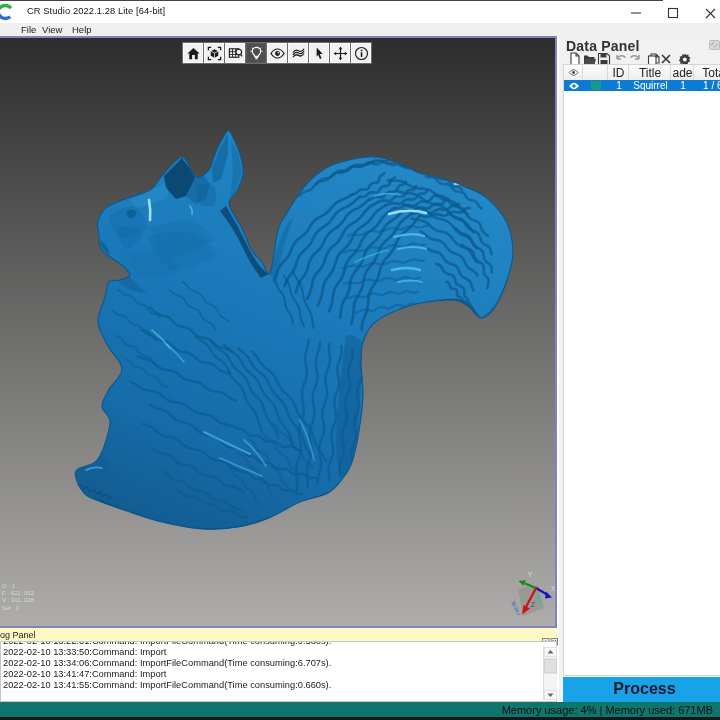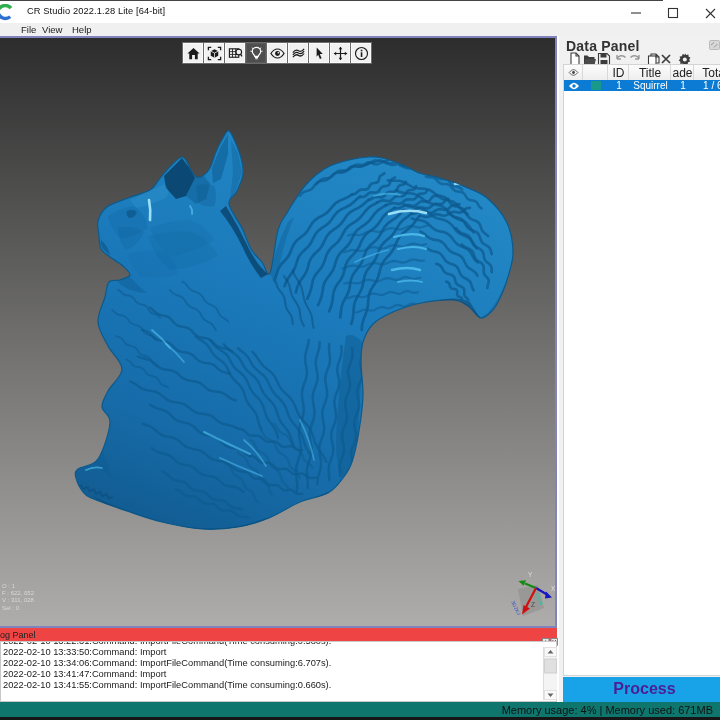--- a/index.html
+++ b/index.html
@@ -17,23 +17,23 @@
 .tbtn{width:20px;height:20px;background:#f1f1f1;border:1px solid #fafafa;outline:1px solid #6a6a6a;margin-right:1px;display:flex;align-items:center;justify-content:center;}
 .tbtn.active{background:#4e4e4e;border-color:#5a5a5a;}
 #datapanel{position:absolute;left:559px;top:36px;width:161px;height:666px;background:#f1f1f1;}
 #dptitle{position:absolute;left:7px;top:2px;font-size:14px;font-weight:700;color:#333;letter-spacing:.2px;}
 #dptools{position:absolute;left:4px;top:16px;width:157px;height:14px;}
 #dptable{position:absolute;left:4px;top:28px;width:157px;height:612px;background:#fff;border:1px solid #d4d4d4;border-right:none;overflow:hidden;}
 #dphead{position:absolute;left:0;top:0;width:157px;height:15px;background:linear-gradient(#fcfcfc,#eee);font-size:12px;color:#222;}
 #dphead .col{position:absolute;top:0;height:15px;border-right:1px solid #d8d8d8;display:flex;align-items:center;justify-content:center;overflow:hidden;}
 #dprow{position:absolute;left:0;top:15px;width:157px;height:11px;background:#0c7bd4;color:#fff;font-size:10px;}
 #dprow .cell{position:absolute;top:0;height:11px;display:flex;align-items:center;justify-content:center;overflow:hidden;}
-#processbtn{position:absolute;left:4px;top:641px;width:157px;height:25px;background:#18a3e8;color:#4c1d95;
+#processbtn{position:absolute;left:4px;top:641px;width:157px;height:25px;background:#18a3e8;color:#0f172a;
  font-size:16px;font-weight:700;text-align:center;line-height:24px;text-indent:6px;}
-#logpanel{position:absolute;left:0;top:628px;width:557px;height:74px;background:#ef4444;}
+#logpanel{position:absolute;left:0;top:628px;width:557px;height:74px;background:#fef9c3;}
 #logtitle{position:absolute;left:0;top:2px;font-size:9px;color:#222;}
 #logbox{position:absolute;left:0;top:13px;width:557px;height:61px;background:#fff;border:1px solid #c8c8c8;
  font-size:9.3px;line-height:10.9px;color:#1a1a1a;overflow:hidden;}
 #logscroll{position:absolute;right:1px;top:19px;width:13px;height:53px;background:#f2f2f2;border-left:1px solid #ddd;}
 #statusbar{position:absolute;left:0;top:702px;width:720px;height:21px;background:#0f766e;font-size:11px;color:#111;}
 #statustext{position:absolute;right:7px;top:2px;}
 #bottomstrip{position:absolute;left:0;top:717px;width:720px;height:3px;background:#161616;}
 .winbtn{position:absolute;top:0;height:23px;}
 </style></head>
 <body>

